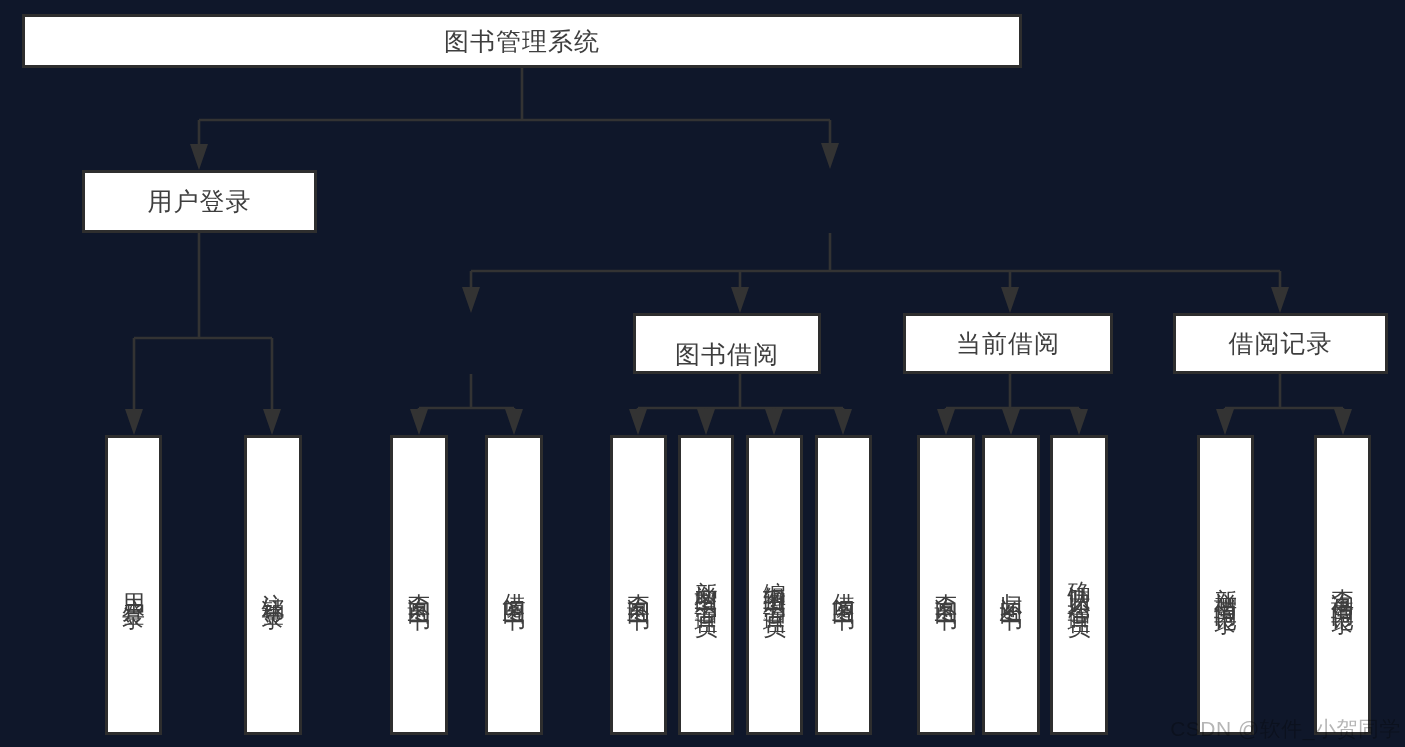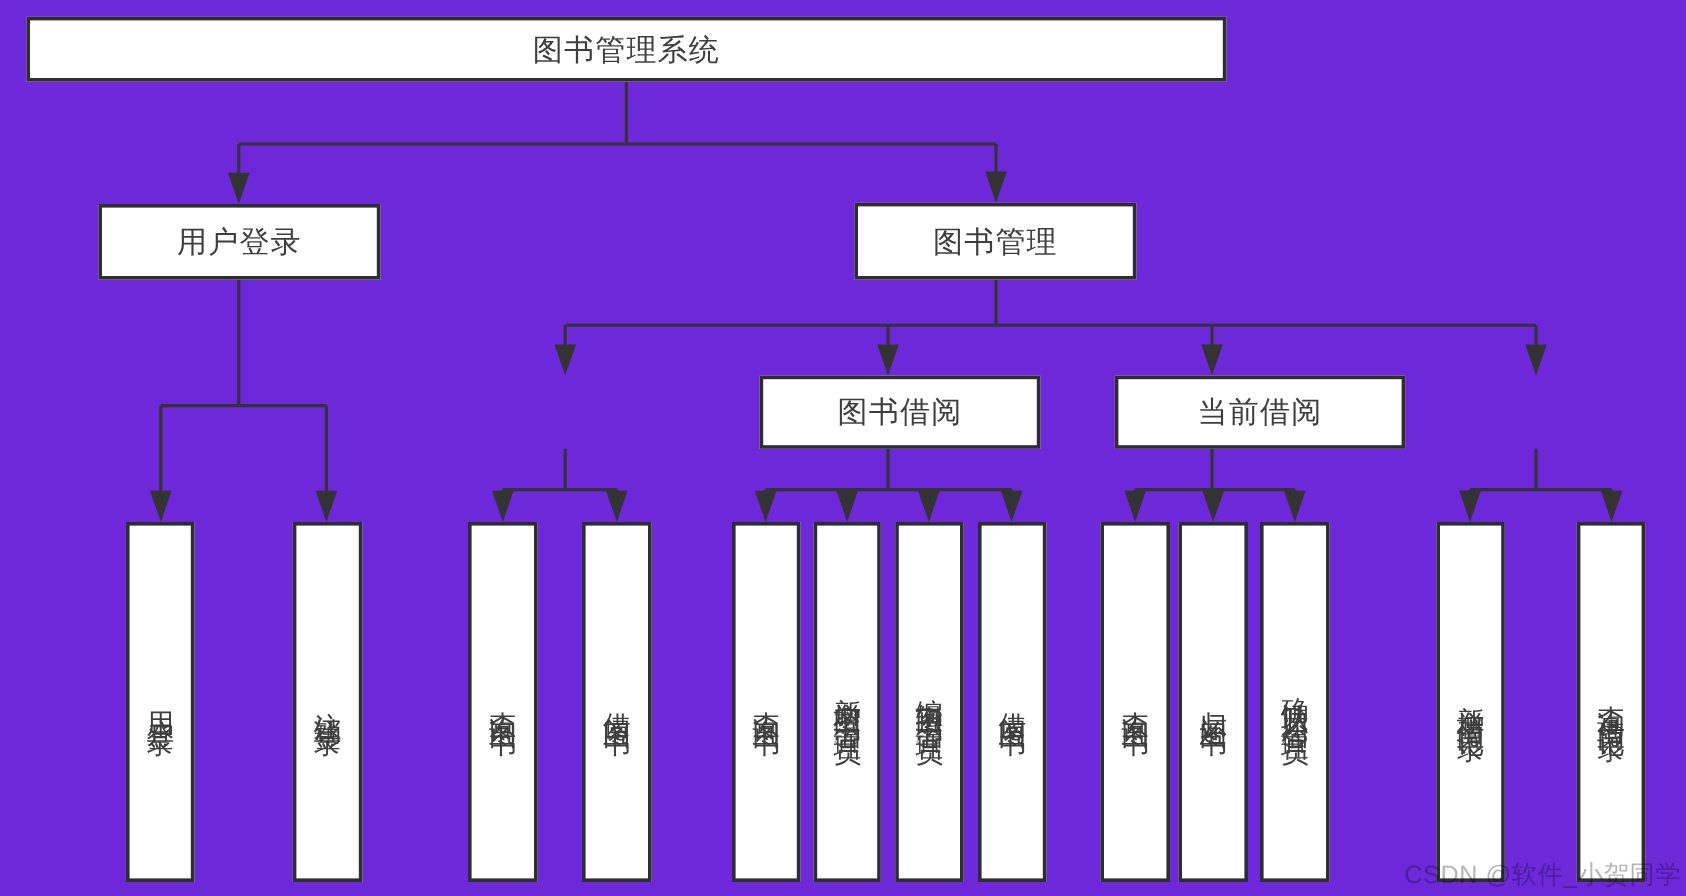--- a/index.html
+++ b/index.html
@@ -1,20 +1,20 @@
 <!DOCTYPE html>
 <html><head>
 <meta charset="utf-8">
 <style>
   html, body { margin: 0; padding: 0; background: #ffffff; }
   .canvas {
     position: relative;
     width: 1405px;
     height: 747px;
-    background: #6d28d9;
+    background: #0f172a;
     overflow: hidden;
     font-family: "Liberation Sans", sans-serif;
   }
   .connectors {
     position: absolute;
     left: 0; top: 0;
     width: 1405px; height: 747px;
     pointer-events: none;
   }
   .box {
@@ -37,22 +37,22 @@
     text-orientation: mixed;
     font-size: 23px;
     letter-spacing: 5px;
     line-height: 1;
   }
   
   .n-root        { left: 22px;   top: 14px;  width: 1000px; height: 54px; }
   .n-user-login  { left: 82px;   top: 170px; width: 235px;  height: 63px; }
   .n-book-mgmt   { left: 712px;  top: 169px; width: 235px;  height: 64px; }
   .n-new-book    { left: 363px;  top: 313px; width: 216px;  height: 61px; }
-  .n-book-borrow { left: 633px;  top: 313px; width: 234px;  height: 61px; }
-  .n-cur-borrow  { left: 903px;  top: 313px; width: 242px;  height: 61px; margin-left: 26px; }
+  .n-book-borrow { left: 633px;  top: 313px; width: 188px;  height: 61px; align-items: flex-end; }
+  .n-cur-borrow  { left: 903px;  top: 313px; width: 210px;  height: 61px; }
   .n-borrow-rec  { left: 1173px; top: 313px; width: 215px;  height: 61px; }
   .leaf { top: 435px; height: 300px; }
   .l-ul-login   { left: 105px;  width: 57px; }
   .l-ul-logout  { left: 244px;  width: 58px; }
   .l-nbr-query  { left: 390px;  width: 58px; }
   .l-nbr-borrow { left: 485px;  width: 58px; }
   .l-bb-query   { left: 610px;  width: 57px; }
   .l-bb-add     { left: 678px;  width: 56px; }
   .l-bb-edit    { left: 746px;  width: 57px; }
   .l-bb-borrow  { left: 815px;  width: 57px; }
@@ -145,30 +145,30 @@
     </g>
   </svg>
 
   <div class="box n-root">
     <span class="h-label">图书管理系统</span>
   </div>
 
   <div class="box n-user-login">
     <span class="h-label">用户登录</span>
   </div>
-  <div class="box n-book-mgmt">
-    <span class="h-label">图书管理</span>
-  </div>
 
   <div class="box n-book-borrow">
     <span class="h-label">图书借阅</span>
   </div>
   <div class="box n-cur-borrow">
     <span class="h-label">当前借阅</span>
   </div>
+  <div class="box n-borrow-rec">
+    <span class="h-label">借阅记录</span>
+  </div>
 
   <div class="box leaf l-ul-login">
     <span class="v-label">用户登录</span>
   </div>
   <div class="box leaf l-ul-logout">
     <span class="v-label">注销登录</span>
   </div>
 
   <div class="box leaf l-nbr-query">
     <span class="v-label">查询图书</span>

